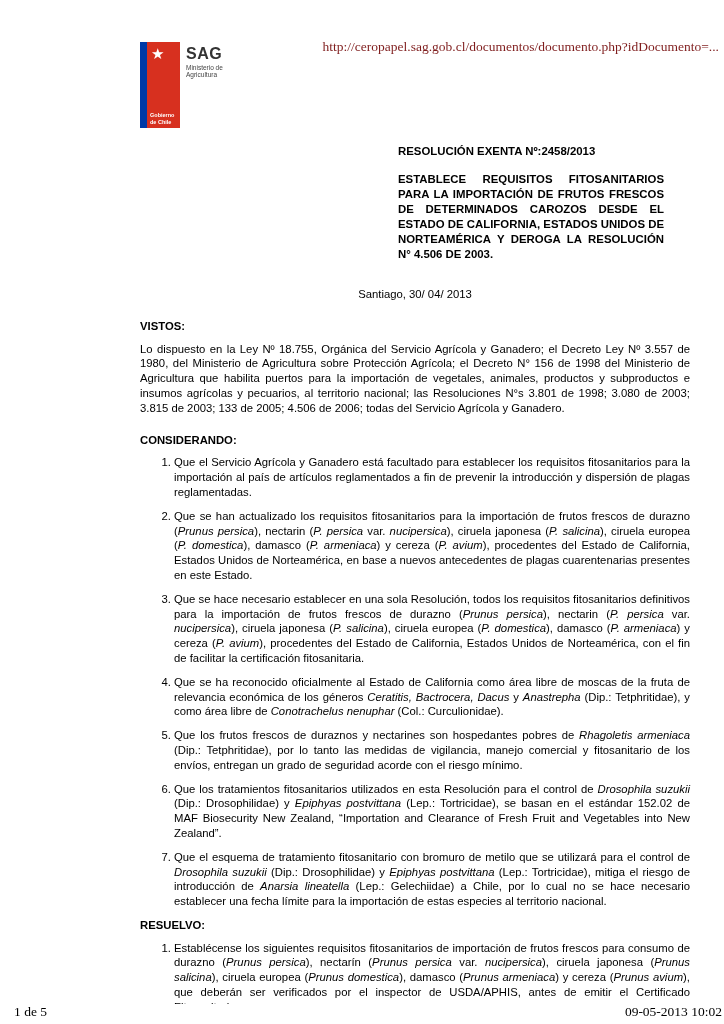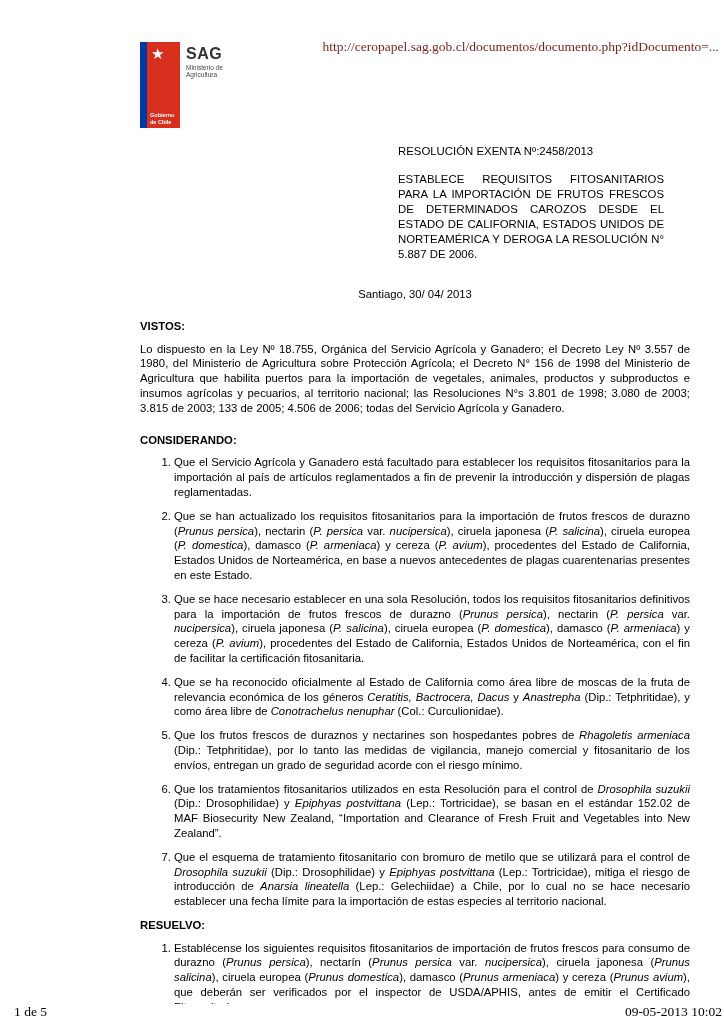--- a/index.html
+++ b/index.html
@@ -47,21 +47,21 @@
     color: #fff; font-size: 5.5px; line-height: 6.5px;
     padding: 0 2px 3px 3px; font-weight: bold;
   }
   .logo-side { padding: 5px 0 0 6px; }
   .logo-sag { font-weight: bold; font-size: 16px; color: #333; letter-spacing: .5px; }
   .logo-ministry {
     font-size: 6.5px; line-height: 7.5px; color: #444;
     white-space: pre-line; margin-top: 2px;
   }
   
-  .res-block { margin-left: 258px; width: 266px; font-weight: normal; font-size: 11.4px; line-height: 15px; }
+  .res-block { margin-left: 258px; width: 266px; font-weight: bold; font-size: 11.4px; line-height: 15px; }
   .res-number { margin-bottom: 13px; }
   .res-subject { text-align: justify; }
   .date-line { text-align: center; margin-top: 25px; }
   .heading { text-align: left; font-weight: bold; margin-top: 17px; }
   .vistos-body { text-align: justify; margin-top: 8px; }
   .num-list { margin: 8px 0 0 0; padding-left: 34px; list-style: decimal outside; }
   .num-list li { text-align: justify; margin-bottom: 9px; }
   .num-list em { font-style: italic; }
 </style>
 </head>
@@ -80,21 +80,21 @@
       </div>
       <div class="logo-side">
         <div class="logo-sag">SAG</div>
         <div class="logo-ministry">Ministerio de
 Agricultura</div>
       </div>
     </div>
 
     <div class="res-block">
       <div class="res-number">RESOLUCIÓN EXENTA Nº:2458/2013</div>
-      <div class="res-subject">ESTABLECE REQUISITOS FITOSANITARIOS PARA LA IMPORTACIÓN DE FRUTOS FRESCOS DE DETERMINADOS CAROZOS DESDE EL ESTADO DE CALIFORNIA, ESTADOS UNIDOS DE NORTEAMÉRICA Y DEROGA LA RESOLUCIÓN N° 5.887 DE 2006.</div>
+      <div class="res-subject">ESTABLECE REQUISITOS FITOSANITARIOS PARA LA IMPORTACIÓN DE FRUTOS FRESCOS DE DETERMINADOS CAROZOS DESDE EL ESTADO DE CALIFORNIA, ESTADOS UNIDOS DE NORTEAMÉRICA Y DEROGA LA RESOLUCIÓN N° 4.506 DE 2003.</div>
     </div>
 
     <div class="date-line">Santiago, 30/ 04/ 2013</div>
 
     <div class="heading">VISTOS:</div>
     <div class="vistos-body">Lo dispuesto en la Ley Nº 18.755, Orgánica del Servicio Agrícola y Ganadero; el Decreto Ley Nº 3.557 de 1980, del Ministerio de Agricultura sobre Protección Agrícola; el Decreto N° 156 de 1998 del Ministerio de Agricultura que habilita puertos para la importación de vegetales, animales, productos y subproductos e insumos agrícolas y pecuarios, al territorio nacional; las Resoluciones N°s 3.801 de 1998; 3.080 de 2003; 3.815 de 2003; 133 de 2005; 4.506 de 2006; todas del Servicio Agrícola y Ganadero.</div>
 
     <div class="heading">CONSIDERANDO:</div>
     <ol class="num-list">
         <li><span>Que el Servicio Agrícola y Ganadero está facultado para establecer los requisitos fitosanitarios para la importación al país de artículos reglamentados a fin de prevenir la introducción y dispersión de plagas reglamentadas.</span></li>

